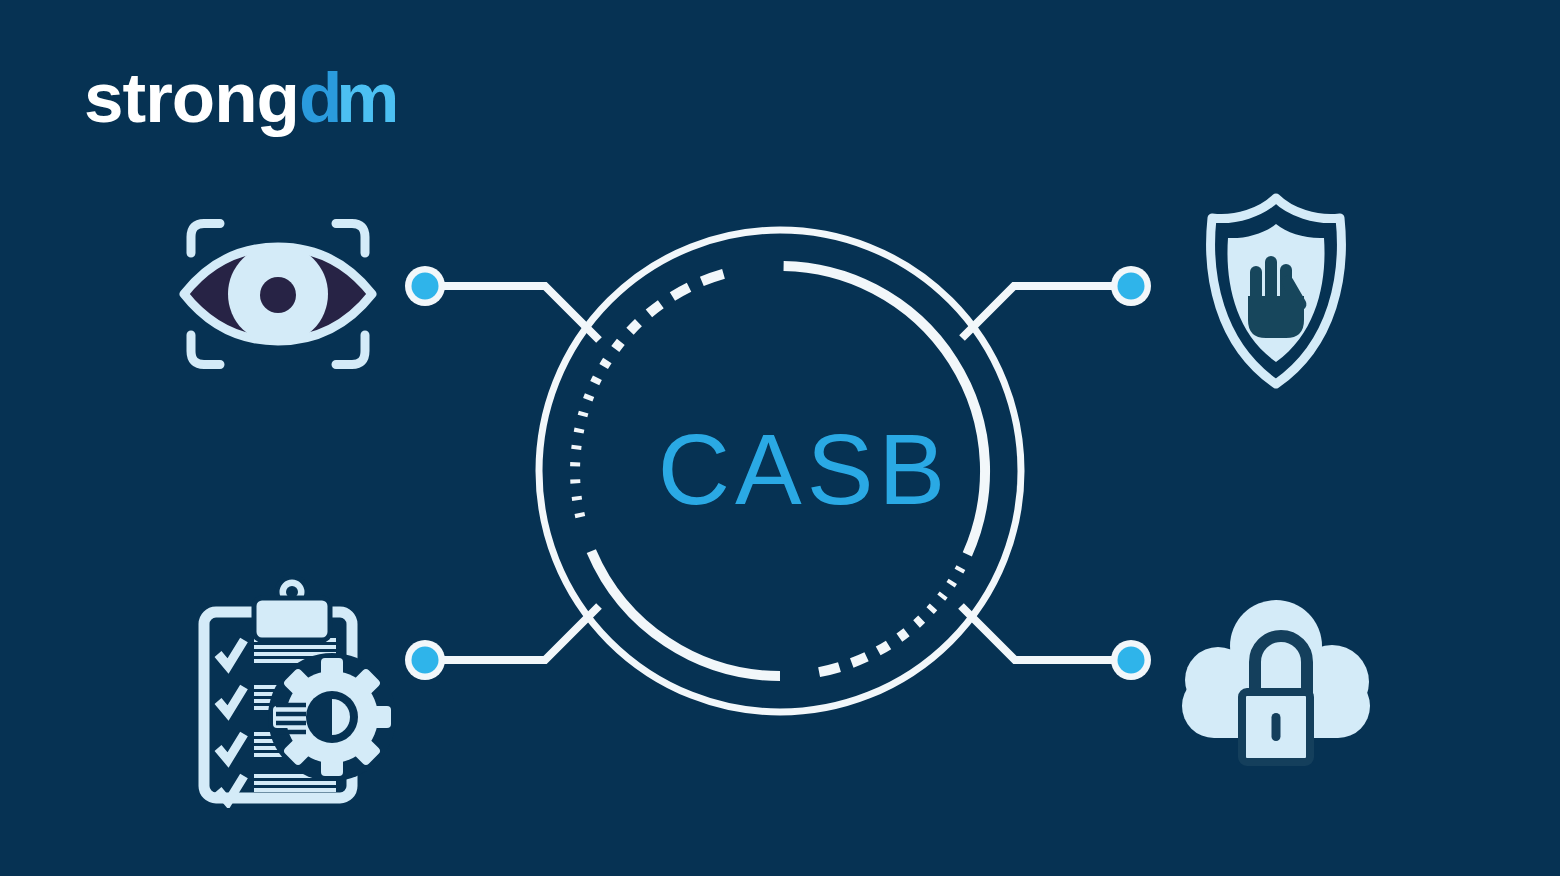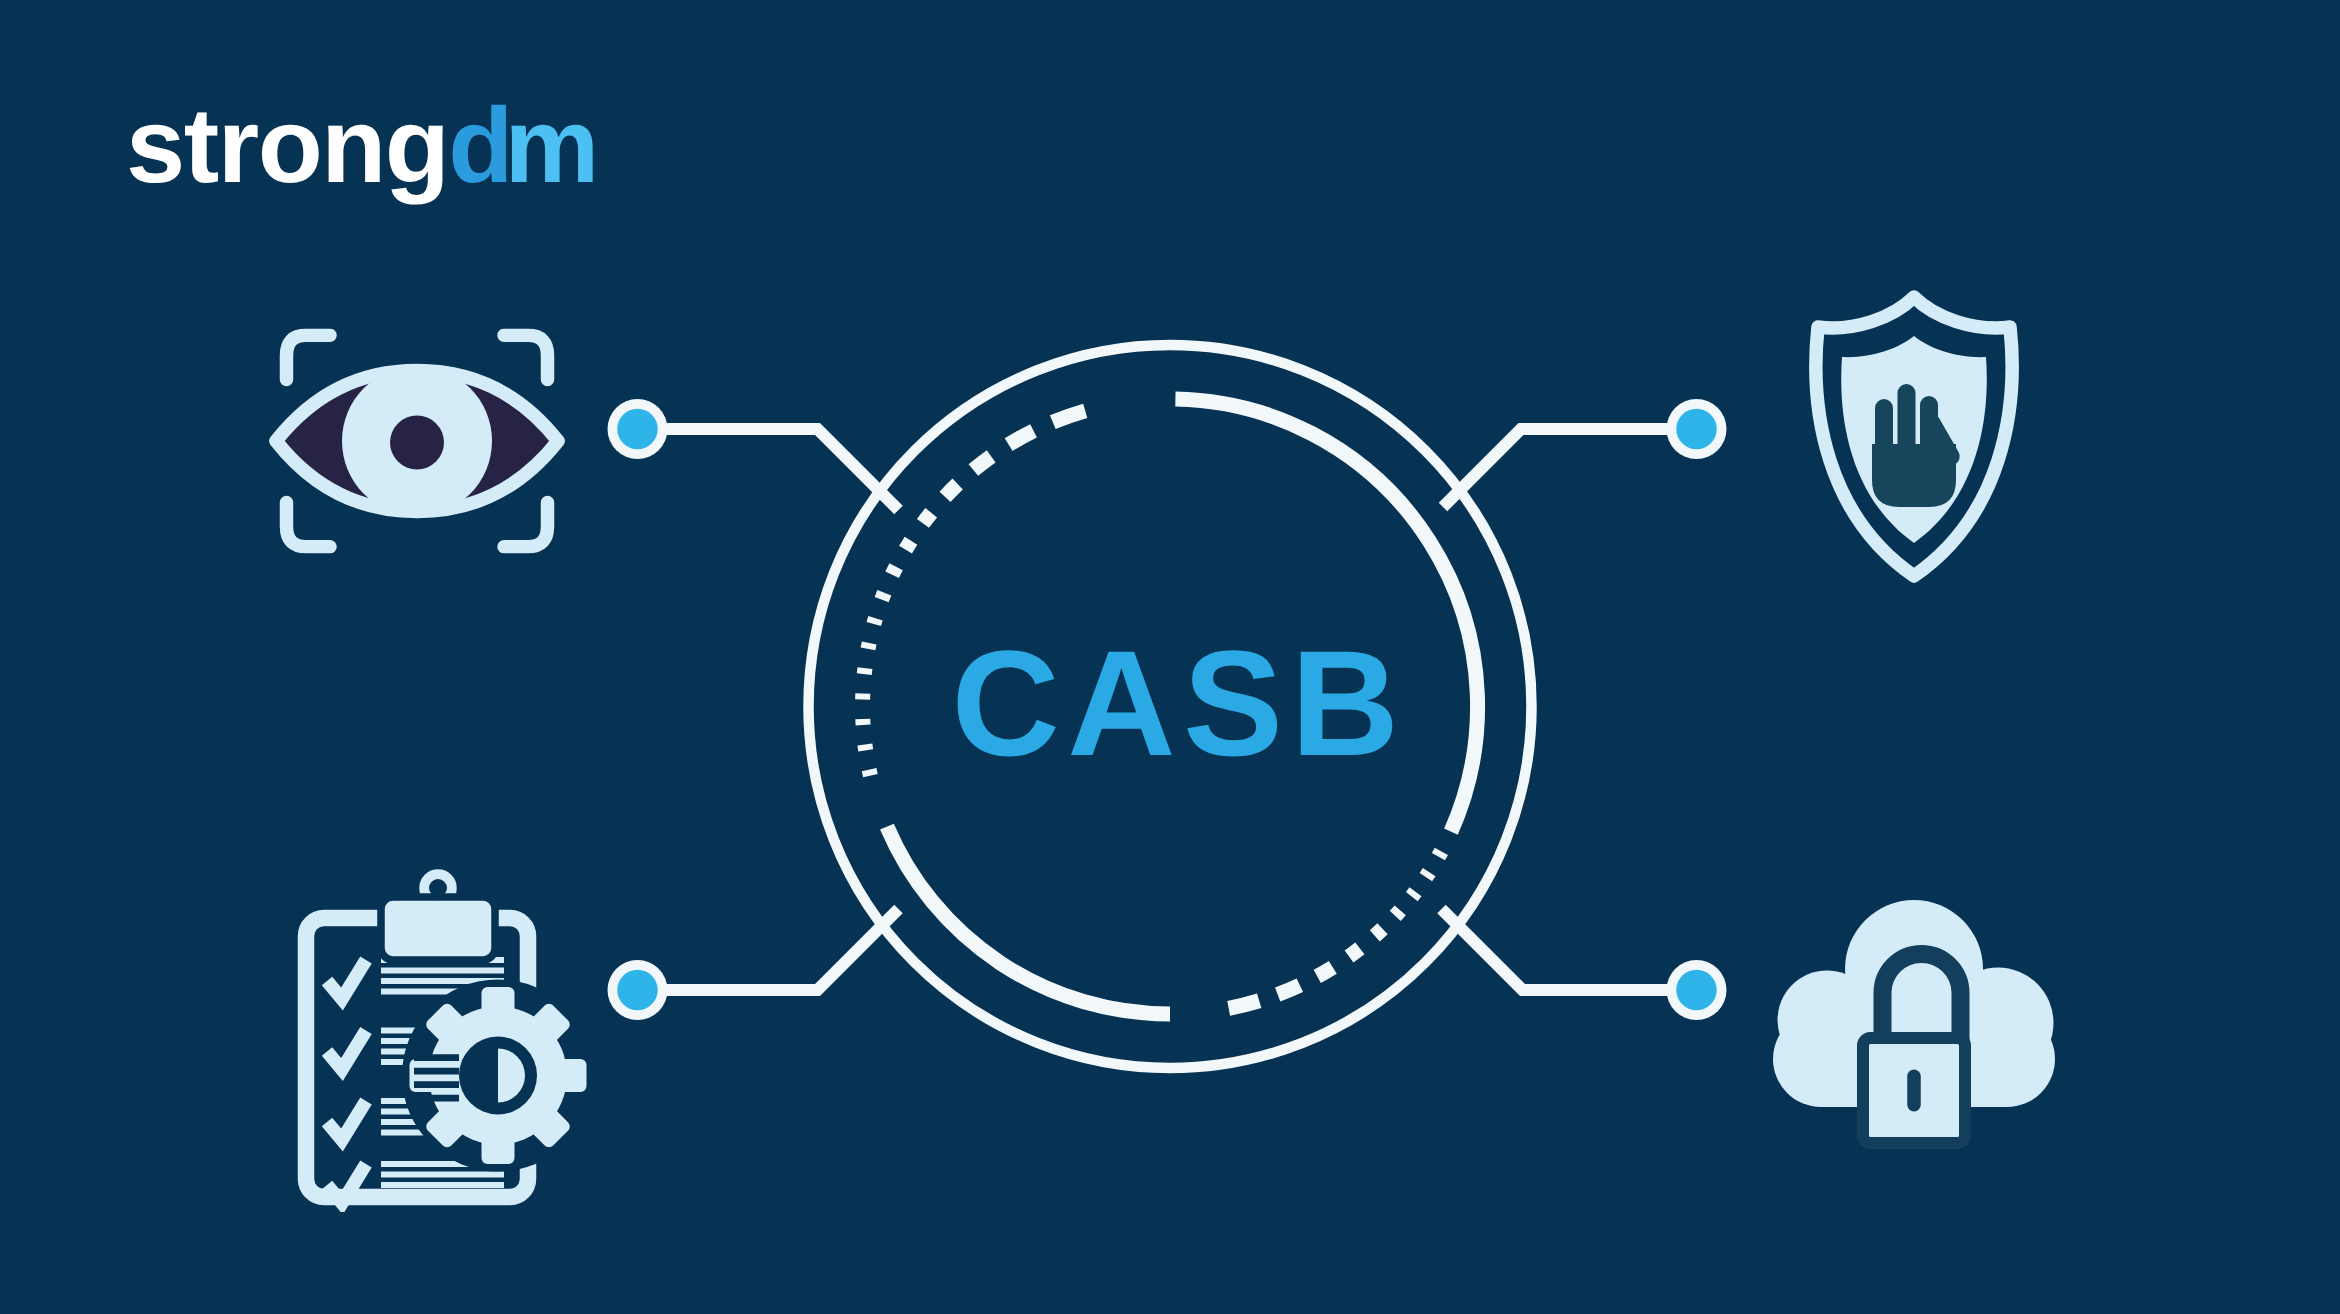--- a/index.html
+++ b/index.html
@@ -13,23 +13,23 @@
   .logo{
     position:absolute;left:84px;top:62px;
     font-size:71px;font-weight:bold;line-height:1;
     letter-spacing:-1px;white-space:nowrap;text-align:right;
   }
   .logo-strong{color:var(--logo_white,#fff);}
   .logo-d{color:var(--logo_d,#2a9bdd);}
   .logo-m{color:var(--logo_m,#4cc0f2);margin-left:-5px;}
   .diagram{position:absolute;left:0;top:0;}
   .hub-label{
-    position:absolute;left:536px;top:404px;width:500px;height:130px;
+    position:absolute;left:554px;top:404px;width:500px;height:130px;
     display:flex;align-items:center;justify-content:center;
-    font-size:100px;font-weight:bold;letter-spacing:5px;
+    font-size:100px;font-weight:normal;letter-spacing:5px;
     color:var(--accent,#2aa9e4);
   }
   .icon{position:absolute;}
   .icon-eye{left:176px;top:219px;}
   .icon-shield{left:1188px;top:186px;}
   .icon-clipboard{left:196px;top:576px;}
   .icon-cloud{left:1172px;top:596px;}
 </style>
 </head>
 <body>

